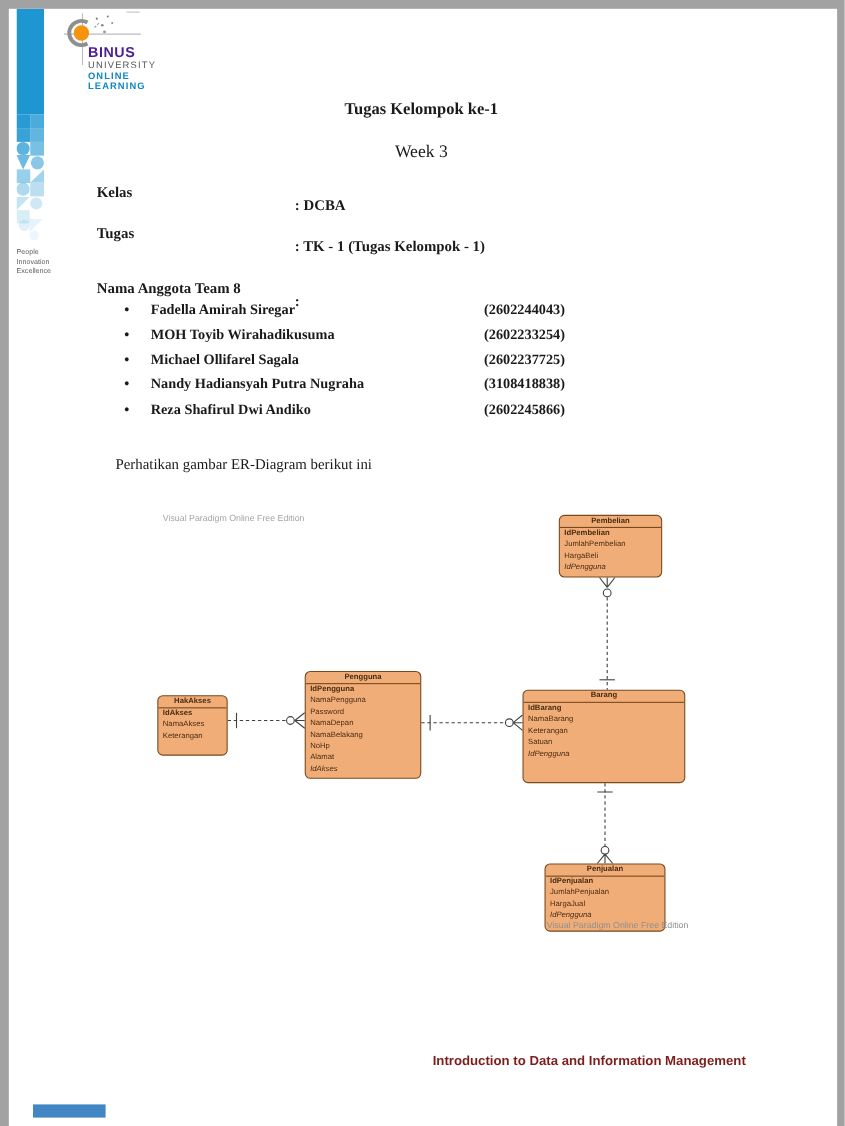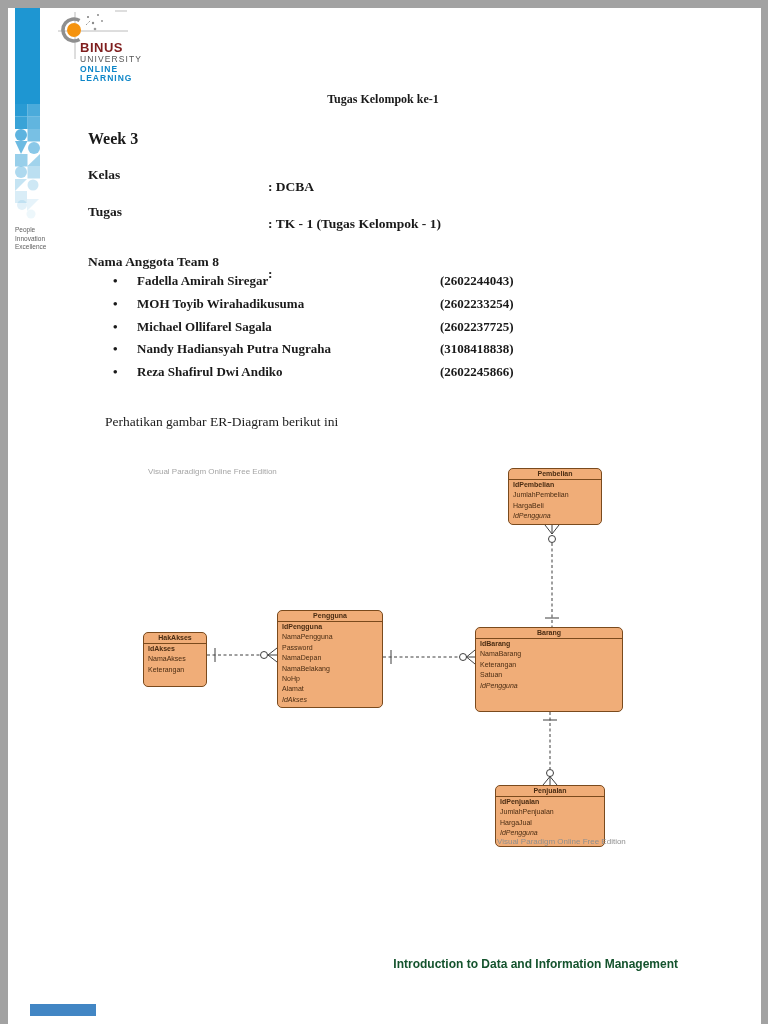--- a/index.html
+++ b/index.html
@@ -15,42 +15,42 @@
 
   
   .sidebar-art{position:absolute;left:15px;top:8px;width:25px;height:212px;}
   .motto{position:absolute;left:15px;top:226px;font-family:"Liberation Sans",sans-serif;
          font-size:6.5px;line-height:8.5px;color:#5e5e5e;}
 
   
   .logo{position:absolute;left:58px;top:9px;width:140px;height:76px;}
   .logo-art{position:absolute;left:0;top:0;}
   .logo-text{position:absolute;left:22px;top:32px;font-family:"Liberation Sans",sans-serif;}
-  .logo-brand{font-size:13px;font-weight:bold;color:#7f1d1d;letter-spacing:.5px;line-height:14px;}
+  .logo-brand{font-size:13px;font-weight:bold;color:#4c1d95;letter-spacing:.5px;line-height:14px;}
   .logo-univ{font-size:8.5px;color:#555;letter-spacing:1.1px;line-height:9.5px;}
   .logo-online,.logo-learning{font-size:8.5px;font-weight:bold;color:var(--logo-blue);letter-spacing:1px;line-height:9.5px;}
 
   
-  .h1{position:absolute;left:88px;top:92px;width:590px;text-align:center;font-size:12px;font-weight:bold;}
-  .h2{position:absolute;left:88px;top:130px;width:590px;font-size:16px;font-weight:bold;}
+  .h1{position:absolute;left:88px;top:92px;width:590px;text-align:center;font-size:15px;font-weight:bold;}
+  .h2{position:absolute;left:88px;top:130px;width:590px;text-align:center;font-size:16px;font-weight:normal;}
   .meta-row{position:absolute;left:88px;width:590px;font-size:13.5px;font-weight:bold;}
   .meta-row .val{position:absolute;left:180px;margin-top:12px;}
   #row-kelas{top:167px;} #row-tugas{top:204px;} #row-team{top:254px;}
 
   .members{position:absolute;left:88px;top:273px;width:590px;}
   .member{position:relative;height:22.8px;font-size:13px;font-weight:bold;}
   .member .bullet{position:absolute;left:25px;}
   .member .name{position:absolute;left:49px;white-space:nowrap;}
   .member .mid{position:absolute;left:352px;white-space:nowrap;}
 
   .para{position:absolute;left:88px;font-size:13.5px;}
   #para-intro{top:414px;margin-left:17px;} #para-closing{top:896px;}
 
   .course-footer{position:absolute;right:90px;top:957px;font-family:"Liberation Sans",sans-serif;
-                 font-size:12px;font-weight:bold;color:#14532d;}
+                 font-size:12px;font-weight:bold;color:#7f1d1d;}
   .accent-bar{position:absolute;left:30px;top:1004px;width:66px;height:12px;background:var(--accent-bar-blue);}
 
   
   .diagram{position:absolute;left:100px;top:455px;width:560px;height:400px;}
   .wm{position:absolute;font-family:"Liberation Sans",sans-serif;font-size:8px;color:#a5a5a5;white-space:nowrap;z-index:3;}
   #wm-top{left:48px;top:12px;}
   #wm-bottom{left:397px;top:382px;color:#8f8f8f;}
   .connectors{position:absolute;left:0;top:0;z-index:0;}
   .ent{position:absolute;z-index:1;background:var(--entity-fill);border:1px solid var(--entity-border);
        border-radius:5px;font-family:"Liberation Sans",sans-serif;font-size:7px;color:var(--entity-text);overflow:hidden;}

